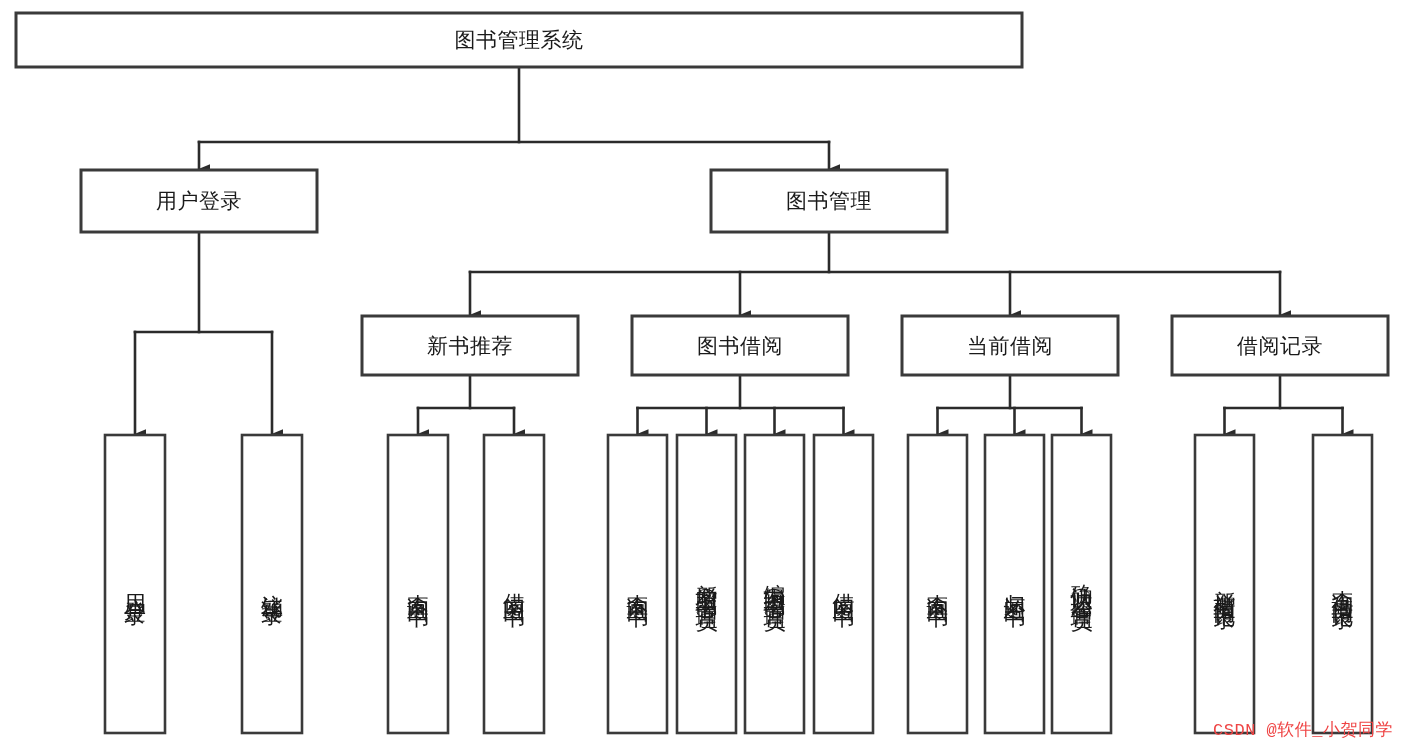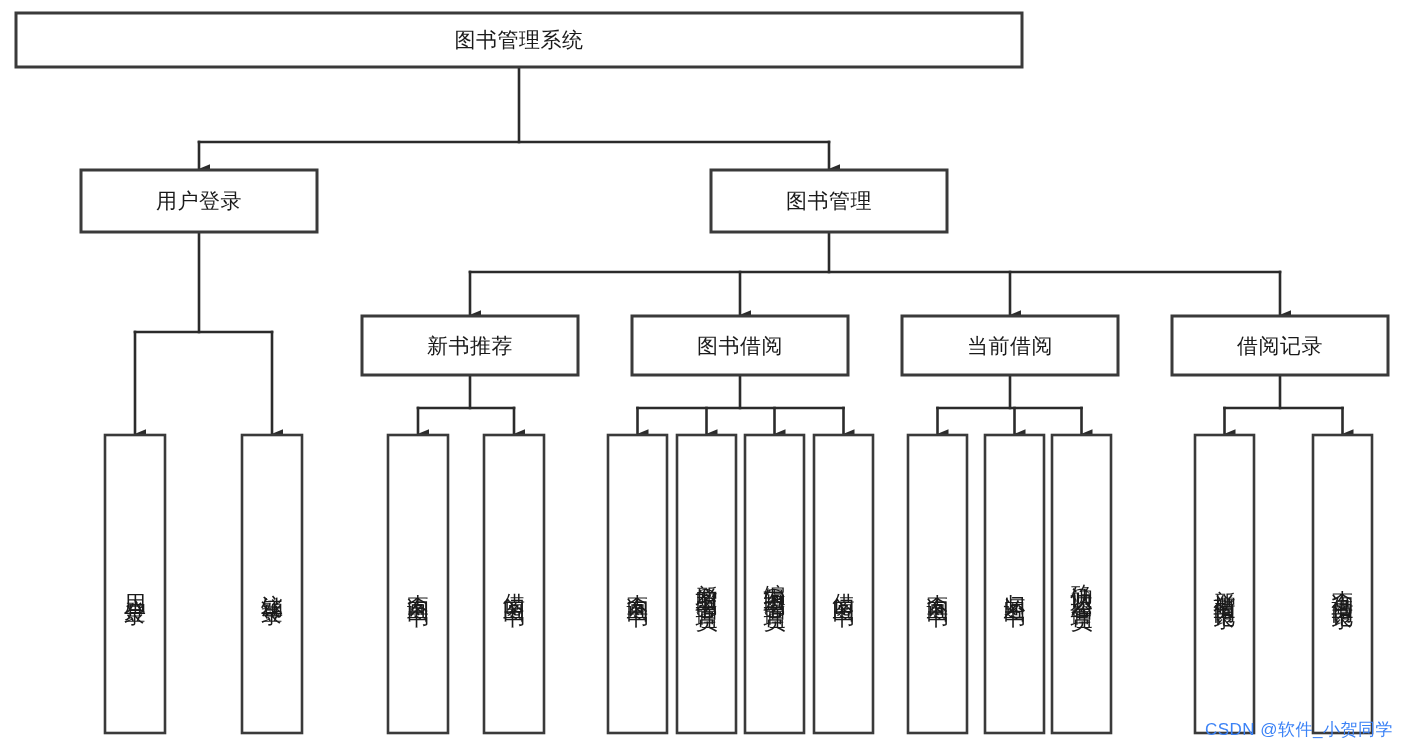--- a/index.html
+++ b/index.html
@@ -69,23 +69,23 @@
     font-size: 22px;
     line-height: 1.0;
     color: #1a1a1a;
     letter-spacing: 4px;
     white-space: nowrap;
   }
   .watermark {
     position: absolute;
     right: 12px;
     bottom: 6px;
-    font-family: Liberation Sans, sans-serif;
+    font-family: Liberation Mono, monospace;
     font-size: 17px;
-    color: #3b82f6;
+    color: #ef4444;
     white-space: nowrap;
     letter-spacing: 0.5px;
   }
 </style>
 </head>
 <body>
 
 <div id="diagram-root">
 
   <svg class="canvas" viewBox="0 0 1405 747">

